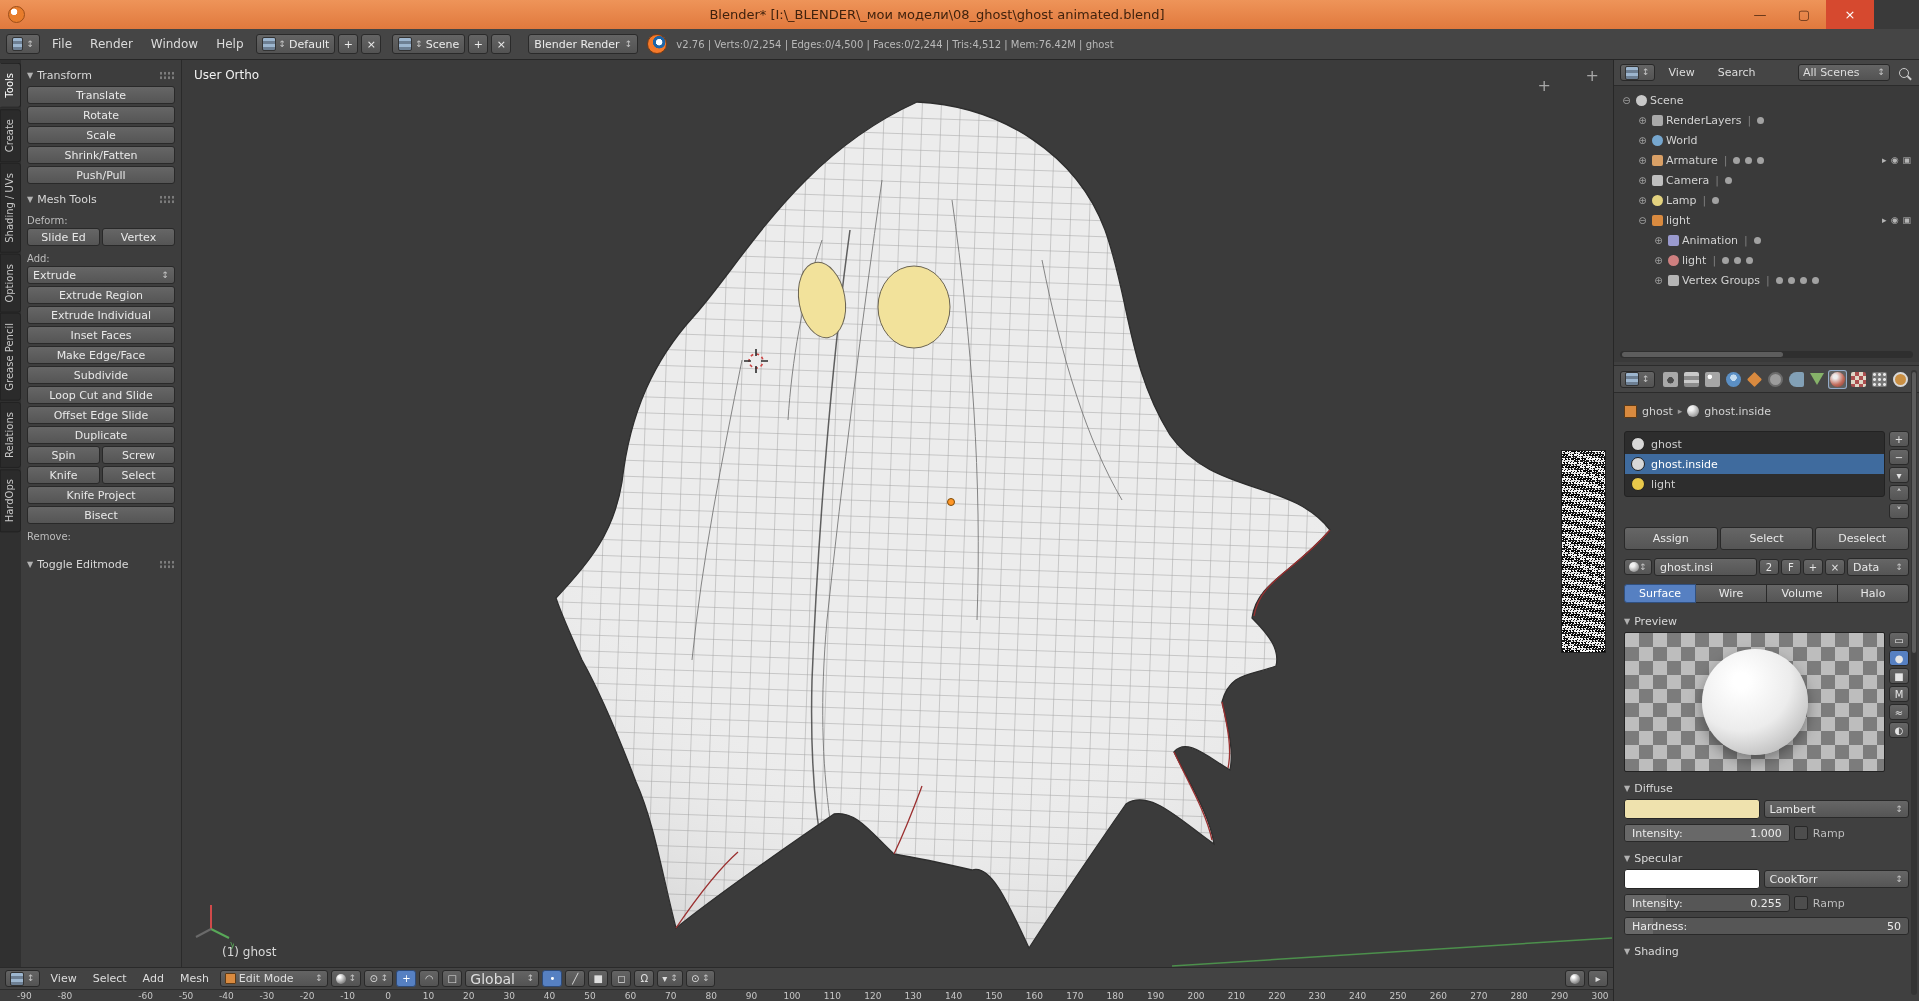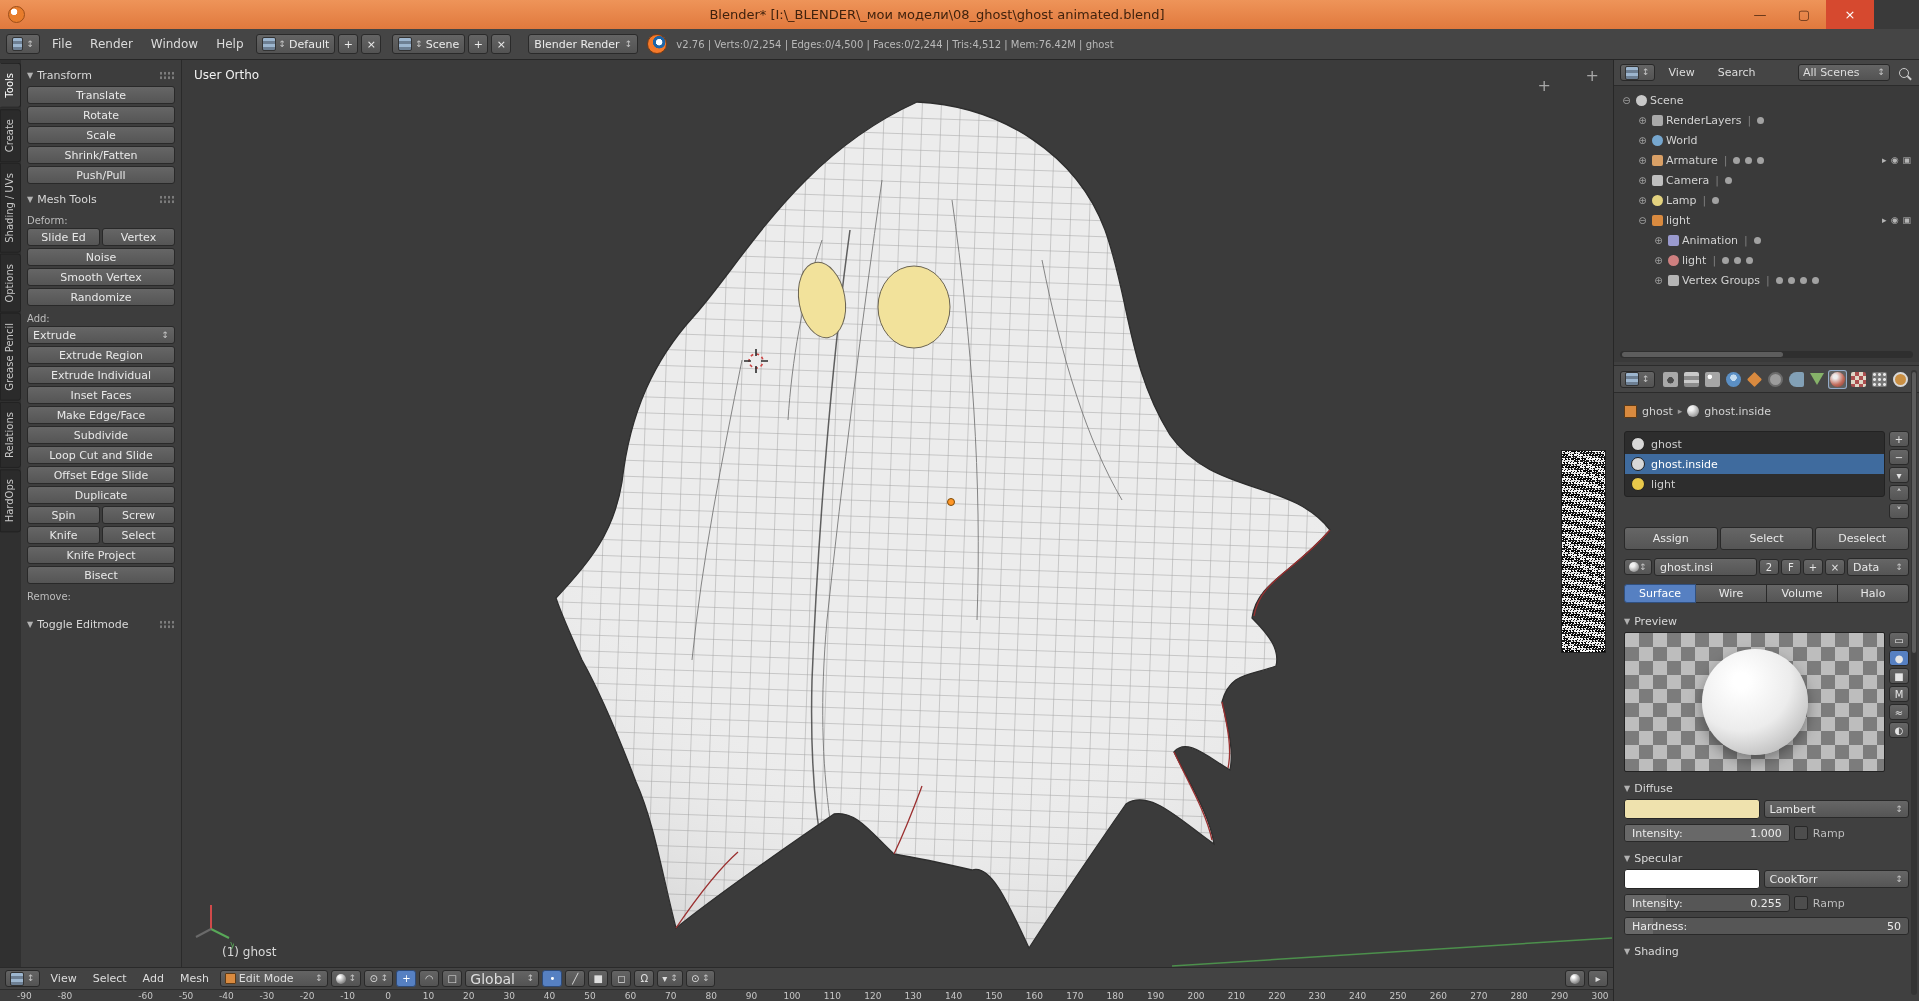--- a/index.html
+++ b/index.html
@@ -298,25 +298,20 @@
         <div class="panelhdr">
           <span class="tri">▼</span>
           <span>Mesh Tools</span>
           <span class="grip"></span>
         </div>
         <div class="ts-label">Deform:</div>
         <div class="row2">
           <div class="btn">Slide Ed</div>
           <div class="btn">Vertex</div>
         </div>
-        <div class="vlist">
-            <div class="btn">Noise</div>
-            <div class="btn">Smooth Vertex</div>
-            <div class="btn">Randomize</div>
-          </div>
 
         <div class="ts-label">Add:</div>
         <div class="btn dd" style="margin-bottom:2px">
           <span>Extrude</span>
           <span class="ud">↕</span>
         </div>
         <div class="vlist">
             <div class="btn">Extrude Region</div>
             <div class="btn">Extrude Individual</div>
             <div class="btn">Inset Faces</div>

